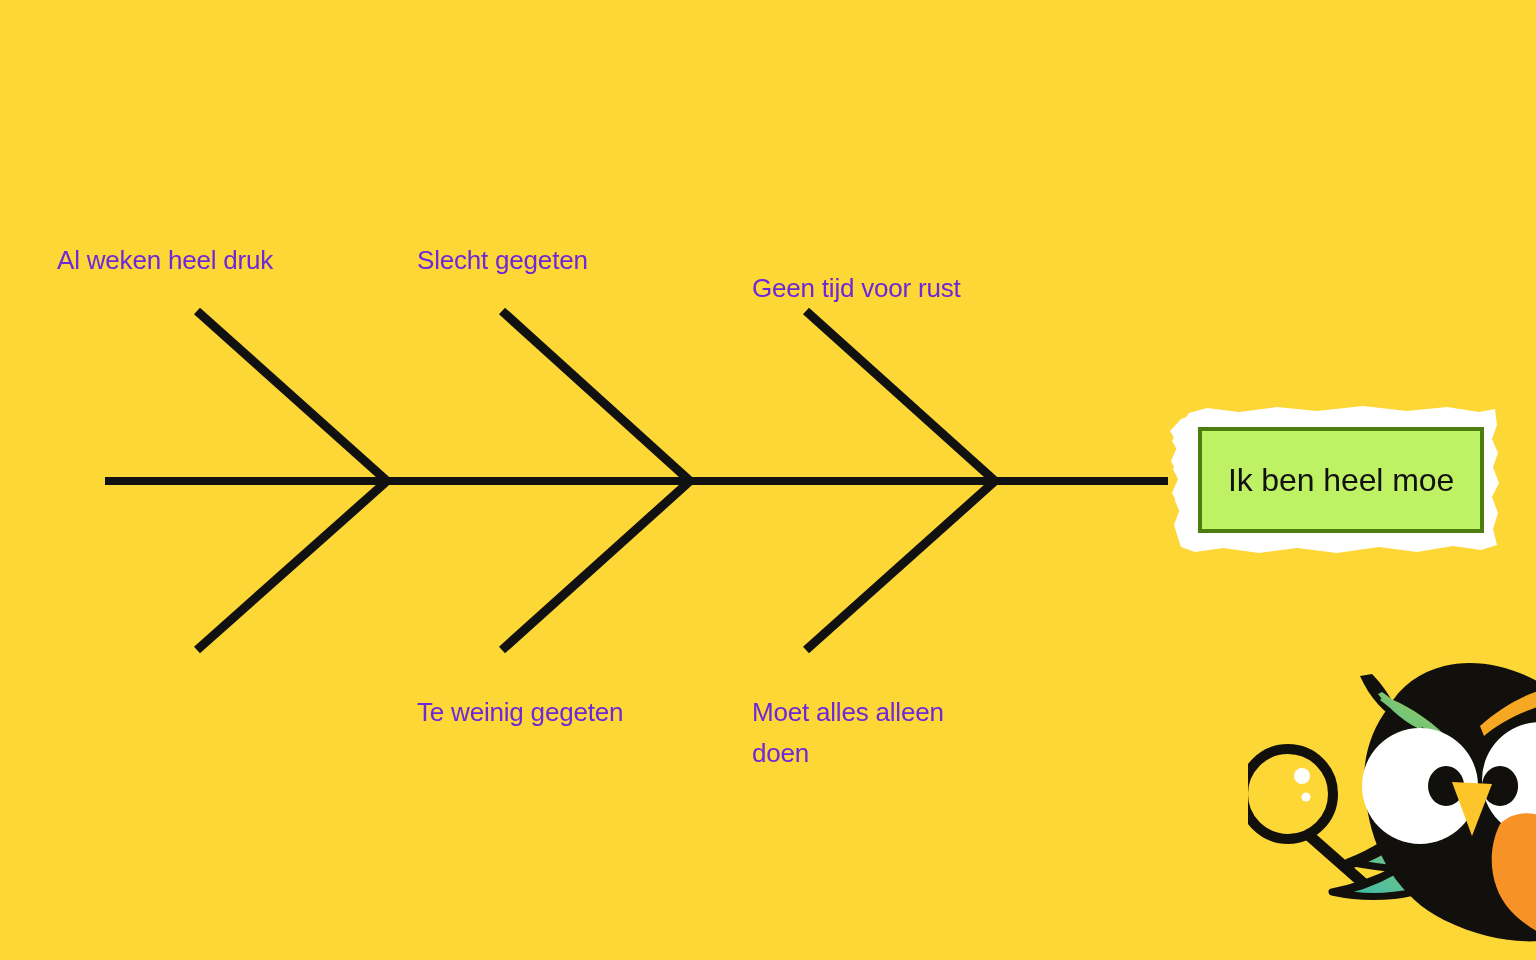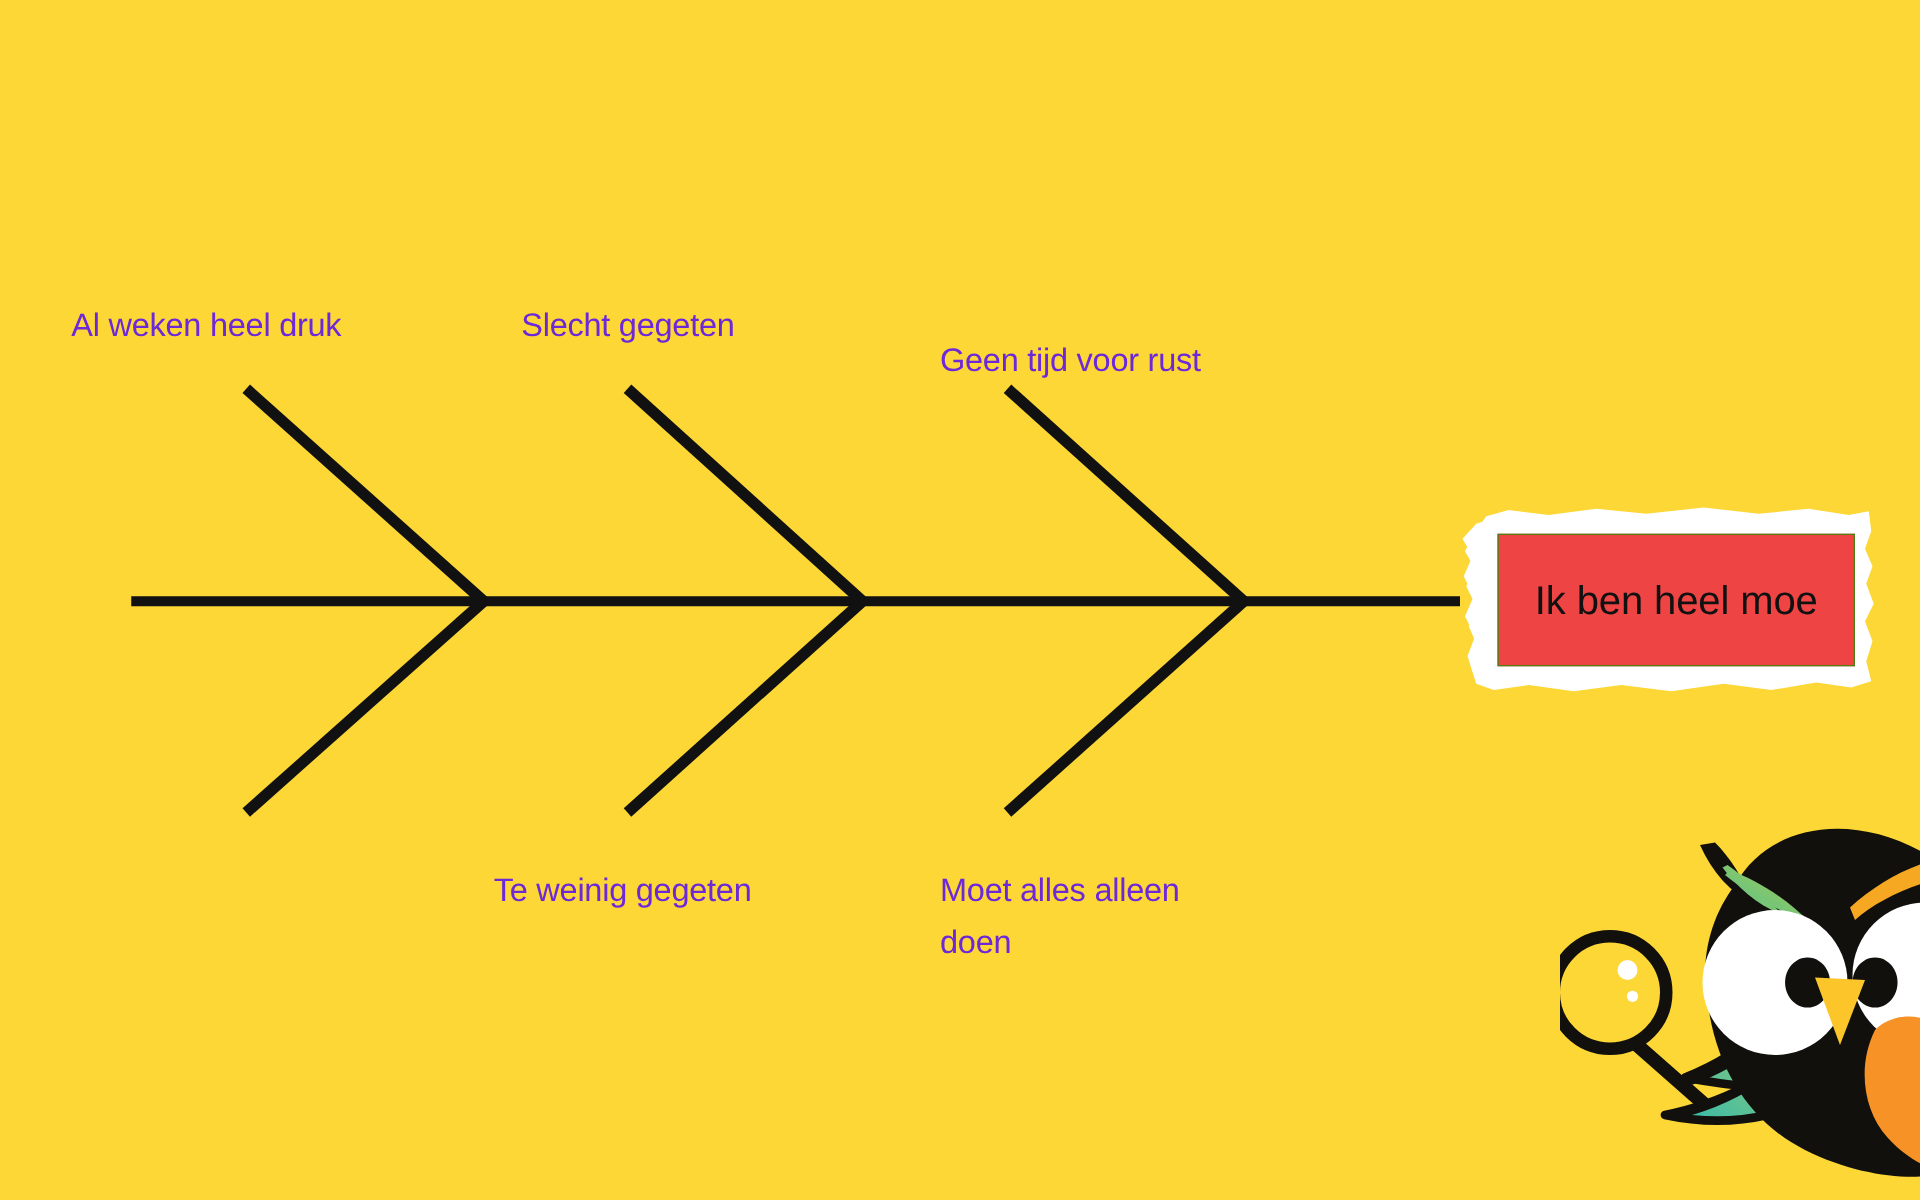--- a/index.html
+++ b/index.html
@@ -57,22 +57,22 @@
     width: 334px;
     height: 150px;
   }
   #effect-box {
     position: absolute;
     left: 31px;
     top: 22px;
     width: 286px;
     height: 106px;
     box-sizing: border-box;
-    border: 1px solid #4d7c0f;
-    background: #ef4444;
+    border: 4px solid #4d7c0f;
+    background: #bef264;
     display: flex;
     align-items: center;
     justify-content: center;
   }
   #effect-text {
     color: #111111;
     font-family: "Liberation Sans", sans-serif;
     font-size: 32px;
     line-height: 36px;
     font-weight: 400;
@@ -112,21 +112,21 @@
     <line x1="806" y1="650" x2="995" y2="481" stroke="#111111" stroke-width="9" stroke-linecap="butt"></line>
   </svg>
 
   <div class="cause-label" style="left:57px;  top:240px;">Al weken heel druk</div>
 
   <div class="cause-label" style="left:417px; top:240px;">Slecht gegeten</div>
 
   <div class="cause-label" style="left:752px; top:240px;margin-top:28px;">Geen tijd voor rust</div>
 
 
-  <div class="cause-label" style="left:395px; top:692px;">Te weinig gegeten</div>
+  <div class="cause-label" style="left:417px; top:692px;">Te weinig gegeten</div>
 
   <div class="cause-label" style="left:752px; top:692px;">Moet alles alleen
 doen</div>
 
   <div id="effect-wrap">
 
     <svg id="torn-paper" viewBox="0 0 334 150" width="334" height="150" xmlns="http://www.w3.org/2000/svg" aria-hidden="true">
       <path fill="#ffffff" d="
         M 22,8
         L 40,3 L 72,7 L 110,2 L 150,6 L 196,1 L 240,6 L 280,2 L 312,7 L 328,4

